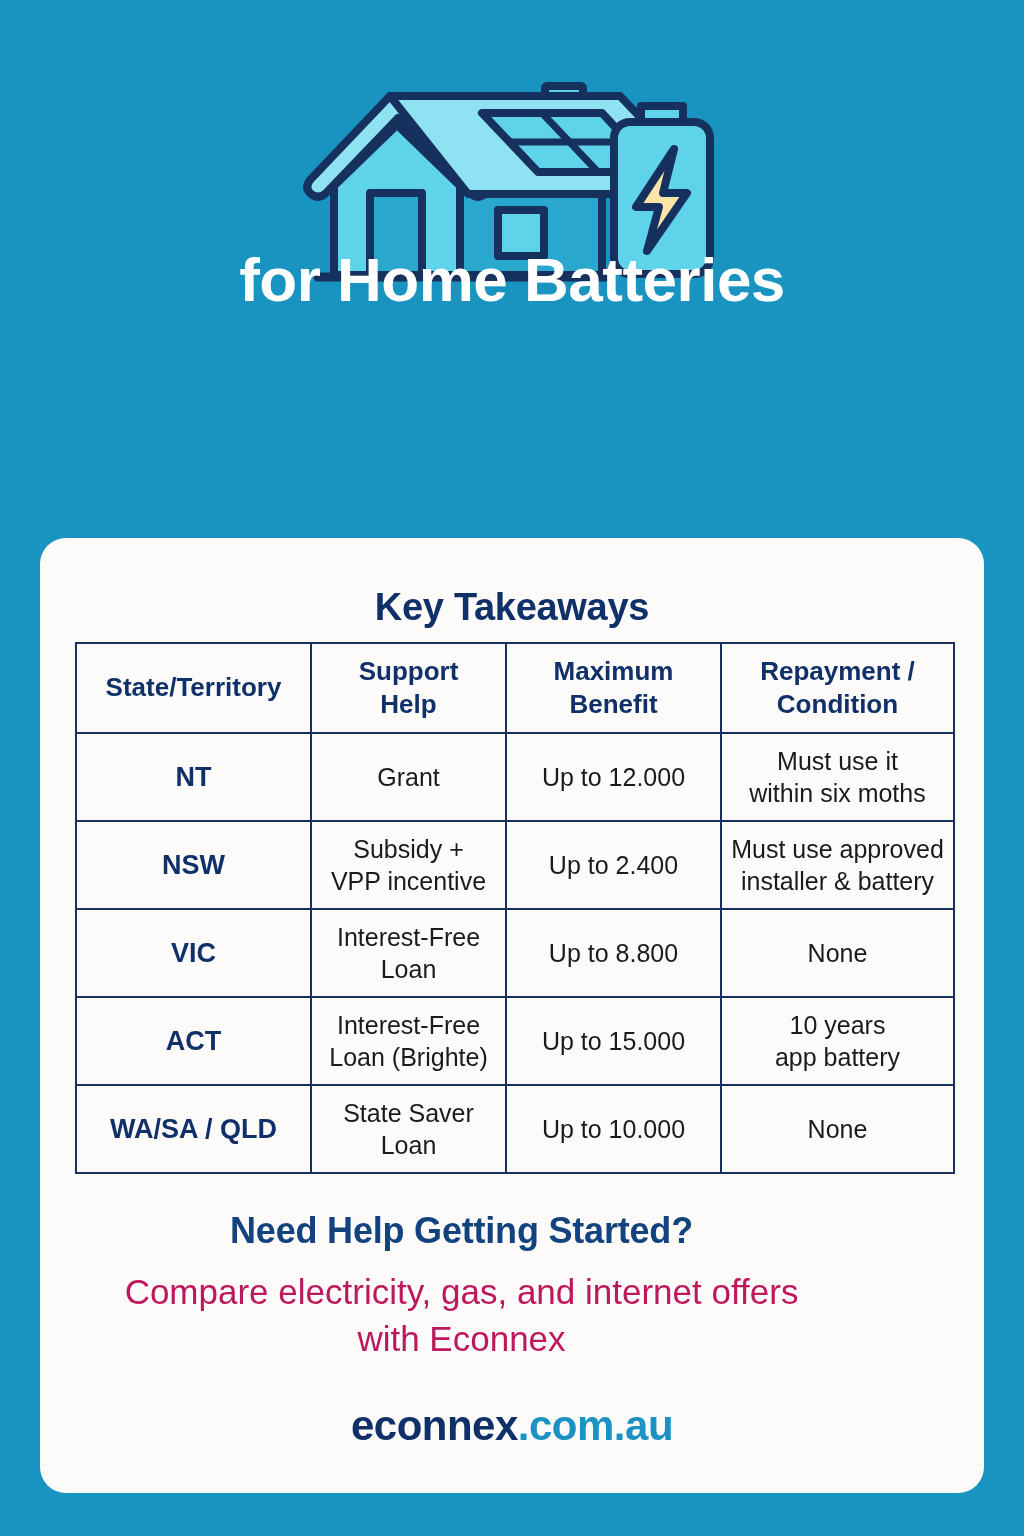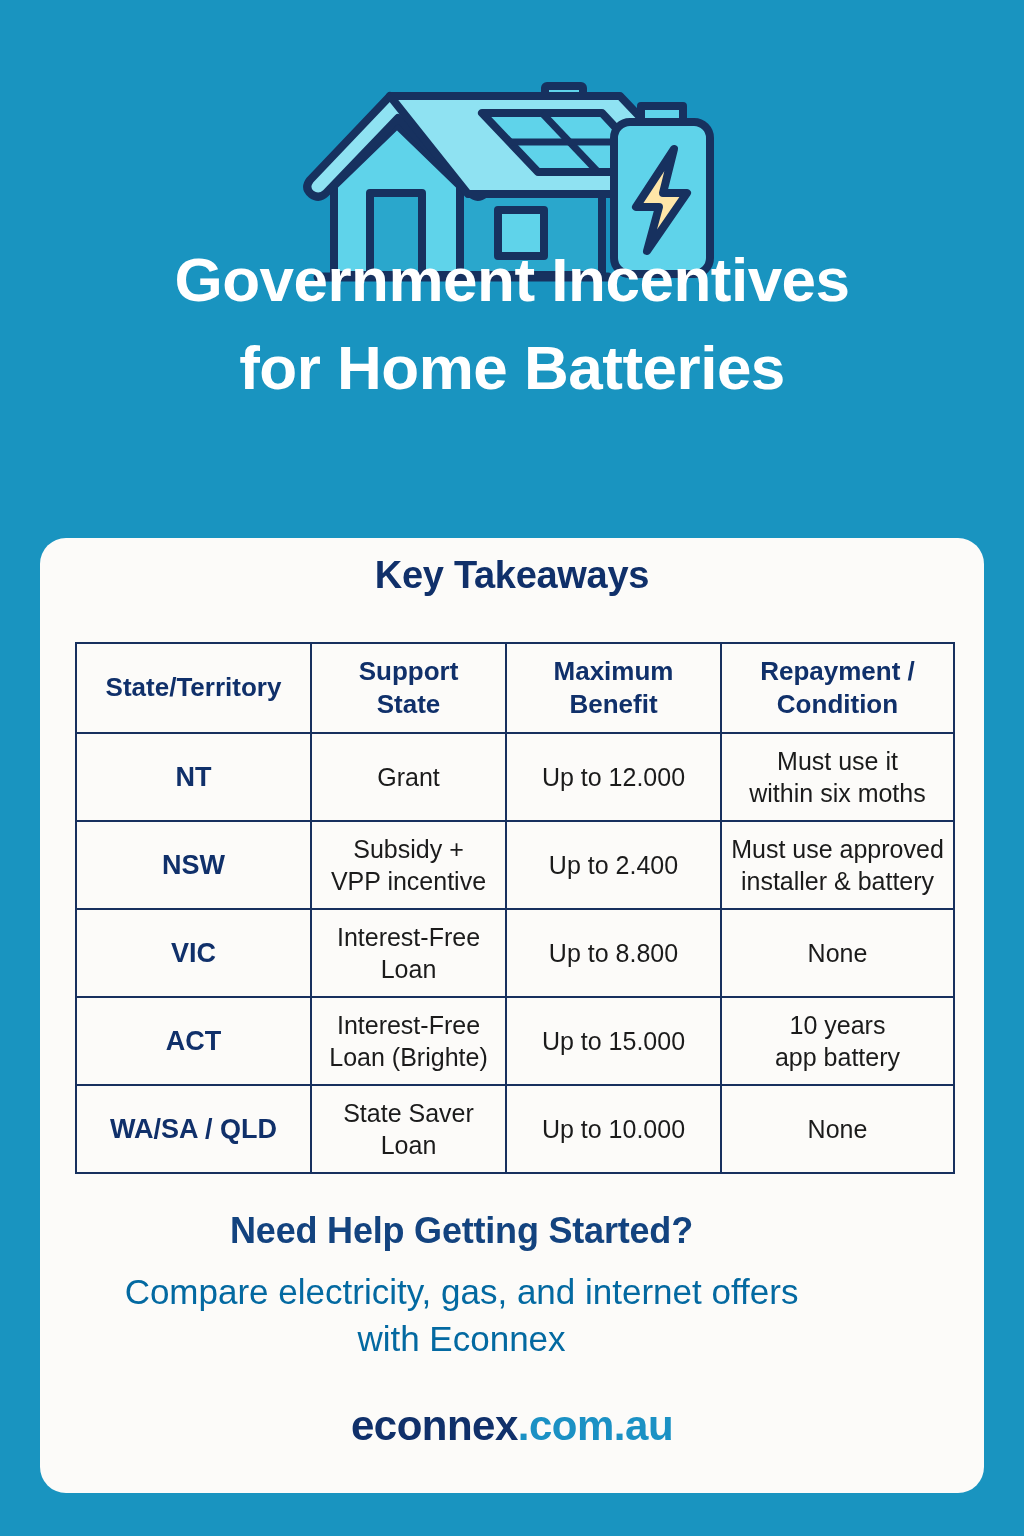--- a/index.html
+++ b/index.html
@@ -44,21 +44,21 @@
     height: 955px;
     background: #fcfbf9;
     border-radius: 26px;
   }
 
   #card-heading {
     text-align: center;
     color: #10306a;
     font-size: 38px;
     font-weight: 700;
-    padding-top: 16px;
+    padding-top: 48px;
     letter-spacing: -0.3px;
   }
 
   
   #takeaways-table {
     position: absolute;
     left: 35px;
     top: 104px;
     width: 878px;
     border-collapse: collapse;
@@ -101,21 +101,21 @@
     text-align: center;
   }
   #cta-heading {
     color: #13437f;
     font-size: 36px;
     font-weight: 700;
     letter-spacing: -0.2px;
   }
   #cta-subtext {
     margin-top: 16px;
-    color: #0369a1;
+    color: #be185d;
     font-size: 35px;
     font-weight: 400;
     line-height: 1.35;
   }
   #cta-subtext .line { display:block; }
 
   #site-url {
     position: absolute;
     left: 0;
     top: 1402px;
@@ -163,21 +163,20 @@
       <path d="M339 26 L381 26 L381 44 L339 44 Z" fill="#5fd3ea" stroke="#17315f" stroke-width="8" stroke-linejoin="round"></path>
 
       <rect x="312" y="42" width="96" height="152" rx="16" fill="#5fd3ea" stroke="#17315f" stroke-width="8" stroke-linejoin="round"></rect>
 
       <path d="M372 69 L334 127 L357 127 L345 171 L385 113 L361 113 Z" fill="#ffe6a8" stroke="#17315f" stroke-width="8" stroke-linejoin="round"></path>
     </g>
   </svg>
 </div>
 
 <h1 id="page-title">
-  <span class="line">Government Incentives</span>
   <span class="line">for Home Batteries</span>
 </h1>
 
 <div id="content-card">
 
   <h2 id="card-heading">Key Takeaways</h2>
 
   <table id="takeaways-table">
     <colgroup>
       <col class="c1">
@@ -185,21 +184,21 @@
         <col class="c3">
         <col class="c4">
     </colgroup>
     <thead>
       <tr>
         <th>
           <span>State/Territory</span>
         </th>
         <th>
           <span>Support</span><br>
-          <span>State</span>
+          <span>Help</span>
         </th>
         <th>
           <span>Maximum</span><br>
           <span>Benefit</span>
         </th>
         <th>
           <span>Repayment /</span><br>
           <span>Condition</span>
         </th>
       </tr>

